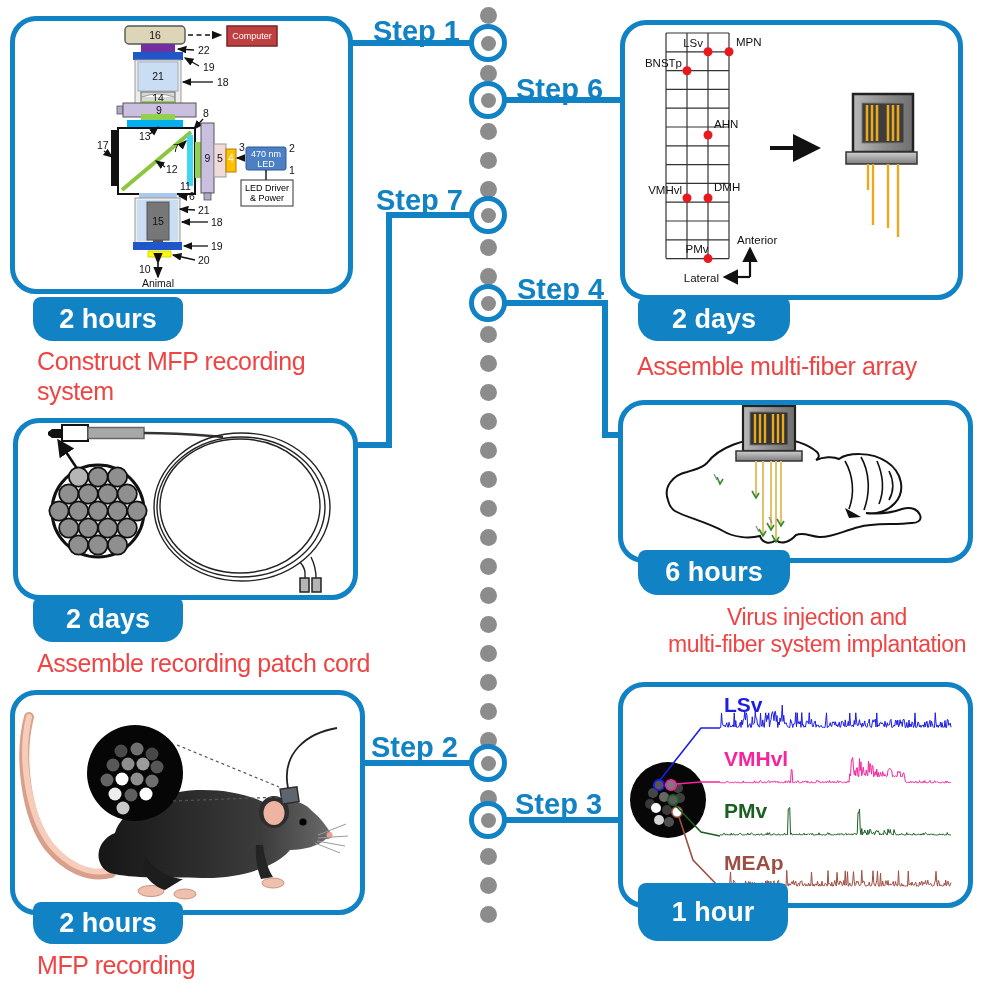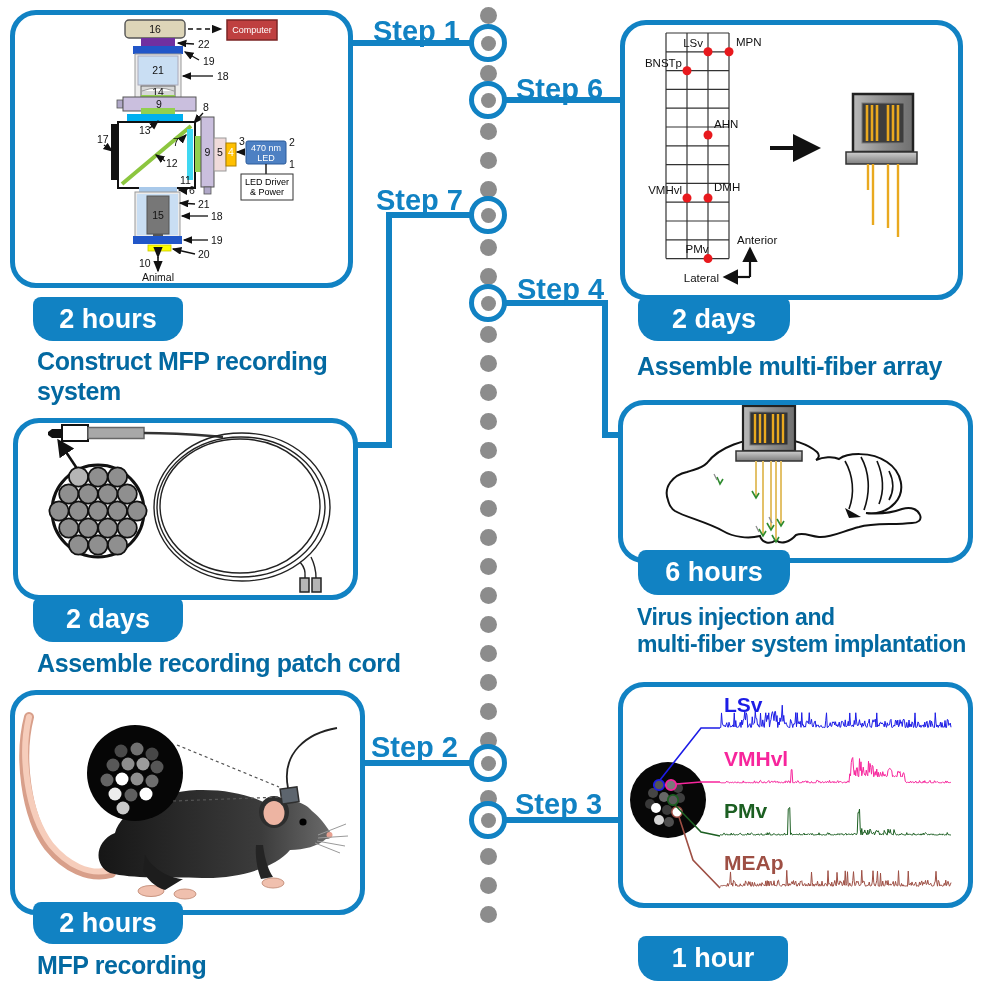--- a/index.html
+++ b/index.html
@@ -2,22 +2,22 @@
 <html style="--accent: #1182c3;"><head>
 <meta charset="utf-8">
 <style>
   html,body{margin:0;padding:0;background:#fff;}
   #stage{position:relative;width:996px;height:996px;background:#fff;overflow:hidden;
          font-family:"Liberation Sans",sans-serif;}
   .panel{position:absolute;background:#fff;border:5px solid var(--accent);border-radius:26px;}
   .badge{position:absolute;background:var(--accent);color:#fff;font-weight:bold;font-size:27px;
          display:flex;align-items:center;justify-content:center;
          border-radius:8px 8px 20px 20px;}
-  .caption{position:absolute;color:#0369a1;font-weight:bold;font-size:25px;line-height:1.18;letter-spacing:-0.4px;}
-  .caption.small{font-size:23px;}
+  .caption{position:absolute;color:#ef4444;font-weight:normal;font-size:25px;line-height:1.18;letter-spacing:-0.4px;}
+  .caption.small{font-size:23px;text-align:center;}
   .step-label{position:absolute;color:var(--accent);font-weight:bold;font-size:29px;}
   .step-label.left{text-align:right;}
   .conn{position:absolute;background:var(--accent);}
   .marker{position:absolute;width:28px;height:28px;border:5px solid var(--accent);
           border-radius:50%;background:#fff;}
   .marker .core{position:absolute;left:50%;top:50%;width:15px;height:15px;margin:-7.5px 0 0 -7.5px;
           border-radius:50%;background:#8c8c8c;}
   .timeline-dot{position:absolute;width:17px;height:17px;border-radius:50%;background:#8c8c8c;}
   .psvg{position:absolute;left:0;top:0;width:100%;height:100%;}
   text{font-family:"Liberation Sans",sans-serif;}
@@ -119,21 +119,21 @@
       <div class="core"></div>
     </div>
 
   <div class="step-label left" style="left:340px;top:15px;width:120px">Step 1</div>
   <div class="step-label" style="left:516px;top:73px">Step 6</div>
   <div class="step-label left" style="left:343px;top:184px;width:120px">Step 7</div>
   <div class="step-label" style="left:517px;top:273px">Step 4</div>
   <div class="step-label left" style="left:338px;top:731px;width:120px">Step 2</div>
   <div class="step-label" style="left:515px;top:788px">Step 3</div>
 
-  <div class="panel" style="left:10px;top:10px;width:333px;height:268px">
+  <div class="panel" style="left:10px;top:16px;width:333px;height:268px">
     <svg class="psvg" viewBox="0 0 333 268">
 
       <rect x="110" y="5" width="60" height="18" rx="4" fill="#ddd5b8" stroke="#555" stroke-width="1.4"></rect>
       <text class="dlab" x="140" y="18" text-anchor="middle">16</text>
       <line x1="173" y1="14" x2="206" y2="14" stroke="#111" stroke-width="1.4" stroke-dasharray="5,3.5" marker-end="url(#ah)"></line>
       <rect x="212" y="5" width="50" height="20" fill="#bf4040" stroke="#7b2424" stroke-width="1.5"></rect>
       <text class="tiny" x="237" y="18" text-anchor="middle" fill="#fff">Computer</text>
 
       <rect x="126" y="23" width="34" height="8" fill="#7030a0"></rect>
       <line class="callout" x1="179" y1="29" x2="163" y2="28" marker-end="url(#ah)"></line>
@@ -462,21 +462,21 @@
           <polyline points="97.00,193.97 97.75,194.09 98.50,193.66 99.25,193.87 100.00,193.33 100.75,193.52 101.50,193.47 102.25,193.62 103.00,193.88 103.75,194.20 104.50,191.50 105.25,194.20 106.00,191.82 106.75,190.59 107.50,179.94 108.25,192.77 109.00,191.05 109.75,194.19 110.50,188.33 111.25,189.39 112.00,190.44 112.75,193.79 113.50,192.15 114.25,194.16 115.00,193.76 115.75,194.17 116.50,194.18 117.25,191.81 118.00,193.85 118.75,193.52 119.50,194.08 120.25,193.66 121.00,191.71 121.75,193.66 122.50,188.90 123.25,190.55 124.00,191.76 124.75,193.60 125.50,189.56 126.25,192.46 127.00,189.73 127.75,194.17 128.50,194.17 129.25,190.14 130.00,193.74 130.75,194.20 131.50,190.51 132.25,193.10 133.00,193.98 133.75,194.07 134.50,191.87 135.25,193.94 136.00,193.87 136.75,191.59 137.50,192.02 138.25,194.14 139.00,190.63 139.75,192.31 140.50,192.86 141.25,192.97 142.00,193.99 142.75,188.91 143.50,194.11 144.25,188.59 145.00,193.70 145.75,189.04 146.50,193.76 147.25,190.05 148.00,189.17 148.75,193.34 149.50,192.89 150.25,193.03 151.00,188.74 151.75,193.83 152.50,193.00 153.25,194.01 154.00,193.43 154.75,188.80 155.50,188.13 156.25,192.64 157.00,193.33 157.75,194.19 158.50,194.16 159.25,193.12 160.00,191.99 160.75,193.03 161.50,192.15 162.25,193.94 163.00,193.94 163.75,178.34 164.50,191.75 165.25,194.05 166.00,191.40 166.75,193.20 167.50,193.03 168.25,191.24 169.00,189.58 169.75,192.02 170.50,188.55 171.25,192.86 172.00,190.72 172.75,189.18 173.50,193.86 174.25,194.13 175.00,192.24 175.75,191.20 176.50,193.66 177.25,189.45 178.00,189.54 178.75,188.76 179.50,193.11 180.25,193.90 181.00,192.40 181.75,191.48 182.50,194.06 183.25,192.44 184.00,193.94 184.75,193.61 185.50,191.06 186.25,194.03 187.00,192.17 187.75,193.73 188.50,180.07 189.25,190.39 190.00,194.12 190.75,192.11 191.50,194.20 192.25,192.11 193.00,192.01 193.75,193.40 194.50,189.21 195.25,193.07 196.00,194.20 196.75,191.93 197.50,193.87 198.25,193.78 199.00,189.16 199.75,193.76 200.50,193.70 201.25,193.84 202.00,191.40 202.75,191.78 203.50,192.32 204.25,194.15 205.00,178.62 205.75,192.32 206.50,191.61 207.25,192.14 208.00,194.11 208.75,190.12 209.50,194.15 210.25,194.12 211.00,191.71 211.75,188.51 212.50,191.86 213.25,193.90 214.00,180.37 214.75,190.28 215.50,192.34 216.25,192.50 217.00,188.84 217.75,190.62 218.50,190.13 219.25,193.72 220.00,193.09 220.75,188.54 221.50,193.16 222.25,178.85 223.00,193.37 223.75,191.64 224.50,179.72 225.25,194.17 226.00,193.64 226.75,190.94 227.50,193.48 228.25,194.06 229.00,193.79 229.75,188.53 230.50,179.63 231.25,189.88 232.00,193.70 232.75,192.69 233.50,189.13 234.25,190.40 235.00,189.25 235.75,192.32 236.50,193.92 237.25,192.93 238.00,192.47 238.75,178.24 239.50,190.89 240.25,189.33 241.00,189.07 241.75,192.34 242.50,194.20 243.25,193.50 244.00,194.16 244.75,193.21 245.50,193.13 246.25,190.01 247.00,193.95 247.75,193.88 248.50,193.47 249.25,190.15 250.00,178.76 250.75,190.49 251.50,193.49 252.25,193.99 253.00,191.60 253.75,188.69 254.50,179.16 255.25,193.88 256.00,194.17 256.75,194.19 257.50,181.04 258.25,194.08 259.00,193.39 259.75,189.06 260.50,193.59 261.25,194.16 262.00,193.18 262.75,188.71 263.50,189.25 264.25,192.94 265.00,188.41 265.75,193.35 266.50,192.57 267.25,191.92 268.00,193.28 268.75,192.25 269.50,191.56 270.25,189.41 271.00,194.17 271.75,193.59 272.50,189.42 273.25,193.05 274.00,193.47 274.75,193.90 275.50,178.66 276.25,192.91 277.00,193.66 277.75,194.20 278.50,191.44 279.25,194.11 280.00,192.64 280.75,194.09 281.50,193.80 282.25,193.95 283.00,194.19 283.75,193.83 284.50,194.20 285.25,179.05 286.00,192.97 286.75,192.28 287.50,191.10 288.25,193.41 289.00,189.94 289.75,192.78 290.50,193.13 291.25,193.30 292.00,191.56 292.75,190.09 293.50,194.20 294.25,193.62 295.00,194.20 295.75,194.20 296.50,189.98 297.25,192.88 298.00,190.77 298.75,188.92 299.50,193.37 300.25,190.27 301.00,192.02 301.75,191.22 302.50,188.44 303.25,192.50 304.00,191.92 304.75,188.16 305.50,192.03 306.25,192.88 307.00,192.09 307.75,191.18 308.50,193.69 309.25,194.19 310.00,193.48 310.75,193.83 311.50,191.12 312.25,189.19 313.00,179.27 313.75,190.20 314.50,194.18 315.25,188.34 316.00,189.86 316.75,194.04 317.50,193.08 318.25,192.88 319.00,193.97 319.75,194.17 320.50,193.75 321.25,191.28 322.00,193.36 322.75,188.16 323.50,193.59 324.25,191.68 325.00,189.30 325.75,192.01 326.50,194.19 327.25,192.81 328.00,190.61" fill="none" stroke="#9e4f44" stroke-width="1"></polyline>
         </g>
     </svg>
   </div>
 
   <div class="badge" style="left:33px;top:297px;width:150px;height:44px">2 hours</div>
   <div class="badge" style="left:638px;top:297px;width:152px;height:44px">2 days</div>
   <div class="badge" style="left:33px;top:597px;width:150px;height:45px">2 days</div>
   <div class="badge" style="left:638px;top:550px;width:152px;height:45px">6 hours</div>
   <div class="badge" style="left:33px;top:902px;width:150px;height:42px">2 hours</div>
-  <div class="badge" style="left:638px;top:936px;width:150px;height:45px">1 hour</div>
+  <div class="badge" style="left:638px;top:883px;width:150px;height:58px">1 hour</div>
 
   <div class="caption" style="left:37px;top:347px;width:330px">
     <div>Construct MFP recording</div>
       <div>system</div>
   </div>
   <div class="caption" style="left:37px;top:649px;width:420px">
     <div>Assemble recording patch cord</div>
       <div></div>
   </div>
   <div class="caption" style="left:637px;top:352px;width:360px">

